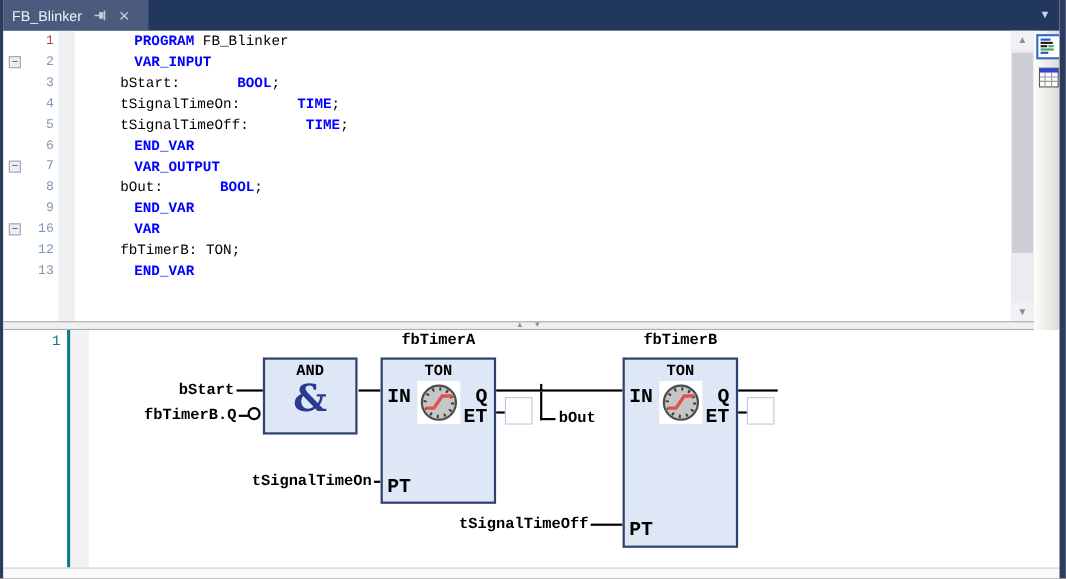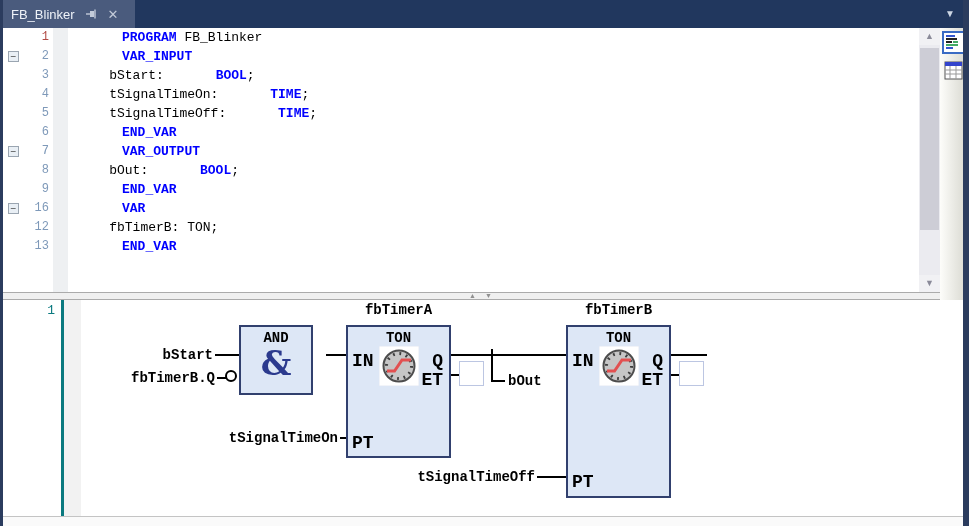--- a/index.html
+++ b/index.html
@@ -164,21 +164,21 @@
     <div class="wire" style="left:488px;top:49px;width:2px;height:6px;"></div>
     <div class="wire" style="left:488px;top:56px;width:2px;height:26px;"></div>
     <div class="wire" style="left:488px;top:80px;width:14px;height:2px;"></div>
     <div class="wire" style="left:337px;top:137px;width:6px;height:2px;"></div>
     <div class="wire" style="left:534px;top:176px;width:29px;height:2px;"></div>
     <div class="wire" style="left:668px;top:54px;width:36px;height:2px;"></div>
     <div class="wire" style="left:668px;top:74px;width:8px;height:2px;"></div>
 
     <div class="negc" style="left:222px;top:70px;"></div>
 
-    <div class="blk" style="left:236px;top:25px;width:74px;height:70px;">
+    <div class="blk" style="left:236px;top:25px;width:86px;height:70px;">
       <span class="blk-hd">AND</span>
       <span class="and-sym">&amp;</span>
     </div>
 
     <div class="blk" style="left:343px;top:25px;width:105px;height:133px;">
       <span class="blk-hd">TON</span>
       <span class="port" style="left:4px;top:24px;">IN</span>
       <span class="port" style="right:6px;top:24px;">Q</span>
       <span class="port" style="right:6px;top:43px;">ET</span>
       <span class="port" style="left:4px;top:106px;">PT</span>

